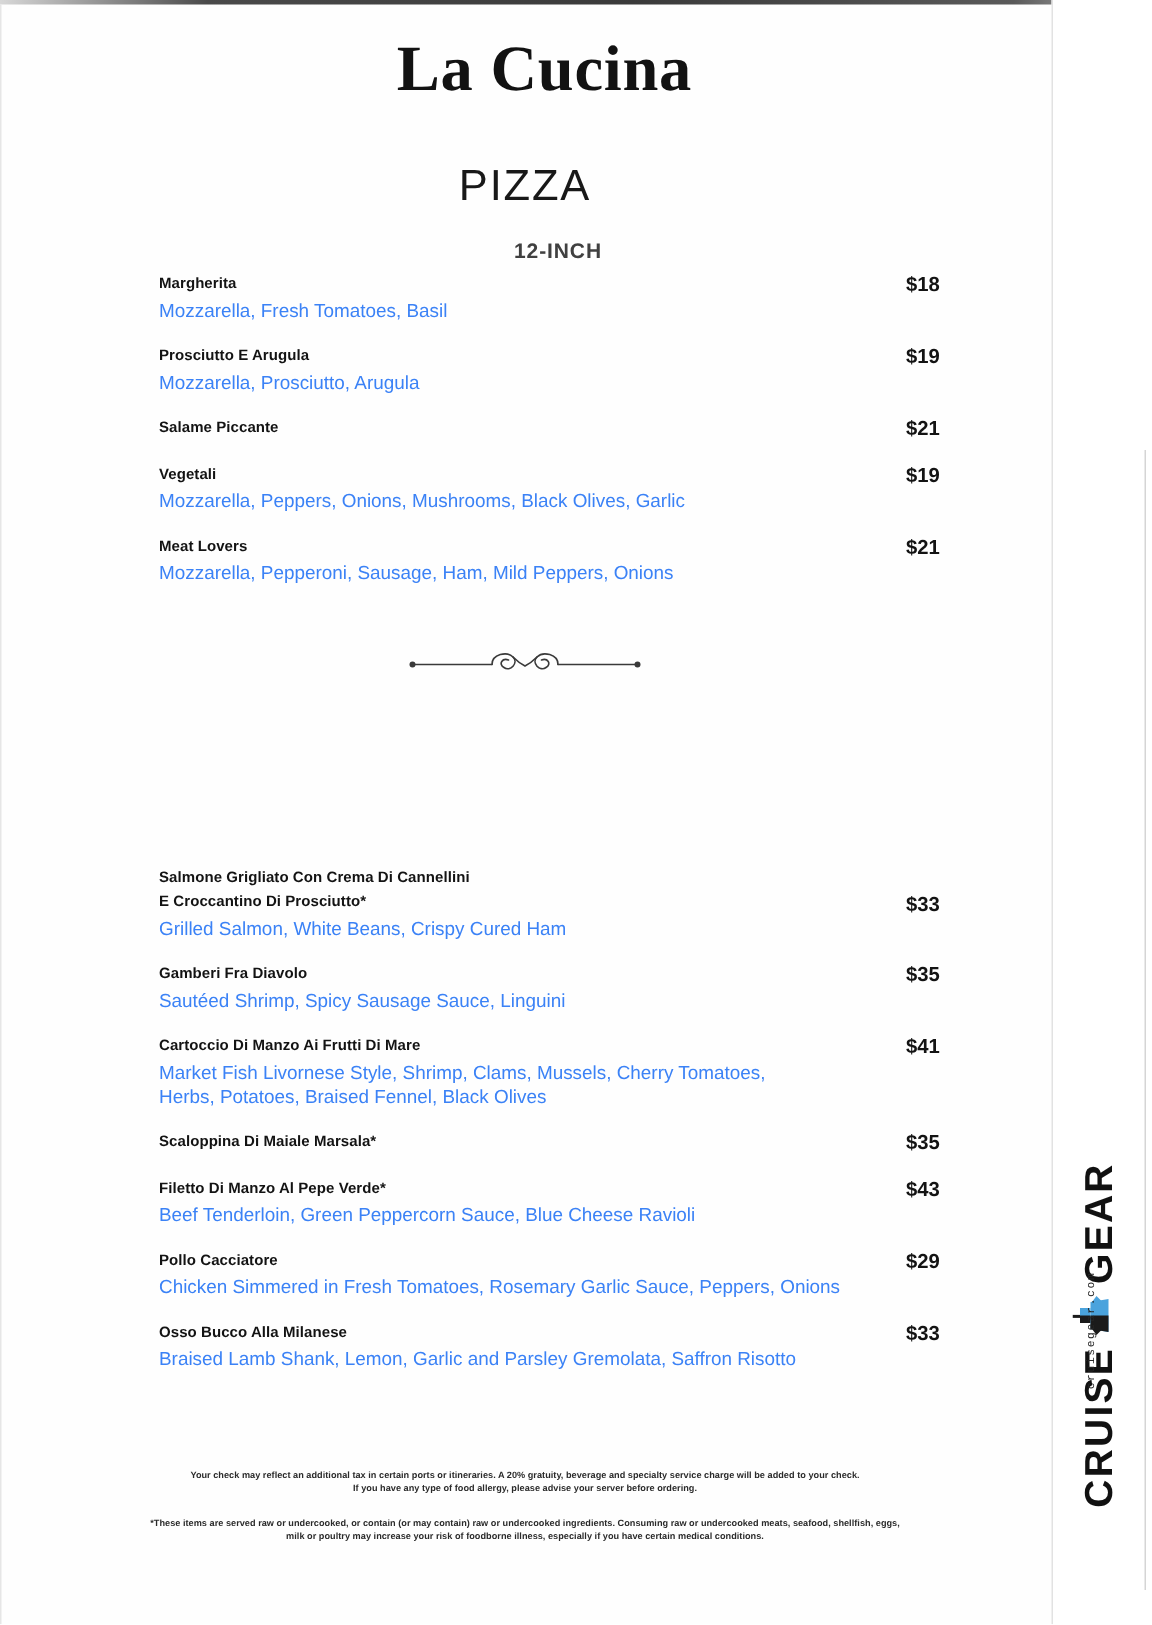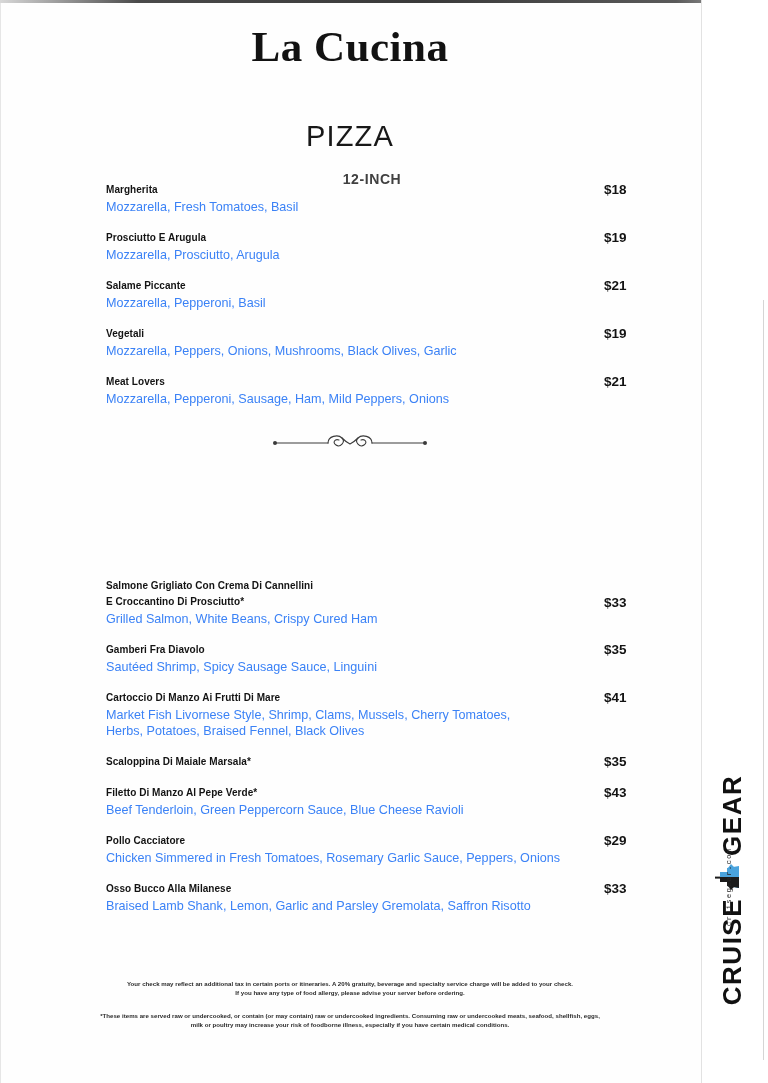--- a/index.html
+++ b/index.html
@@ -41,37 +41,37 @@
     position: absolute;
     top: 22px;
     left: 0;
     width: 700px;
     text-align: center;
     font-family: "Liberation Serif", serif;
     font-weight: bold;
     font-size: 43px;
     letter-spacing: 0.5px;
     color: #121212;
+    padding-left: 13px;
   }
 
   
   .section-head {
     position: absolute;
     width: 700px;
     left: 0;
     text-align: center;
   }
   .section-head .section-name {
     font-family: "Liberation Sans", sans-serif;
     font-weight: normal;
     font-size: 29px;
     letter-spacing: 1.2px;
     color: #181818;
     display: block;
-    margin-top: 12px;
   }
   .section-head .section-sub {
     display: block;
     font-size: 14px;
     font-weight: bold;
     letter-spacing: 0.6px;
     color: #404040;
     margin-top: 18px;
     padding-left: 44px;
   }
@@ -247,23 +247,20 @@
           <span class="desc-line">Mozzarella, Prosciutto, Arugula</span>
         </div>
       </div>
       <div class="item-price">$19</div>
     </div>
 
     <div class="menu-item">
       <div class="item-main">
         <div class="item-name">
           <span class="name-line">Salame Piccante</span>
-        </div>
-        <div class="item-desc">
-          <span class="desc-line">Mozzarella, Pepperoni, Basil</span>
         </div>
       </div>
       <div class="item-price">$21</div>
     </div>
 
     <div class="menu-item">
       <div class="item-main">
         <div class="item-name">
           <span class="name-line">Vegetali</span>
         </div>

